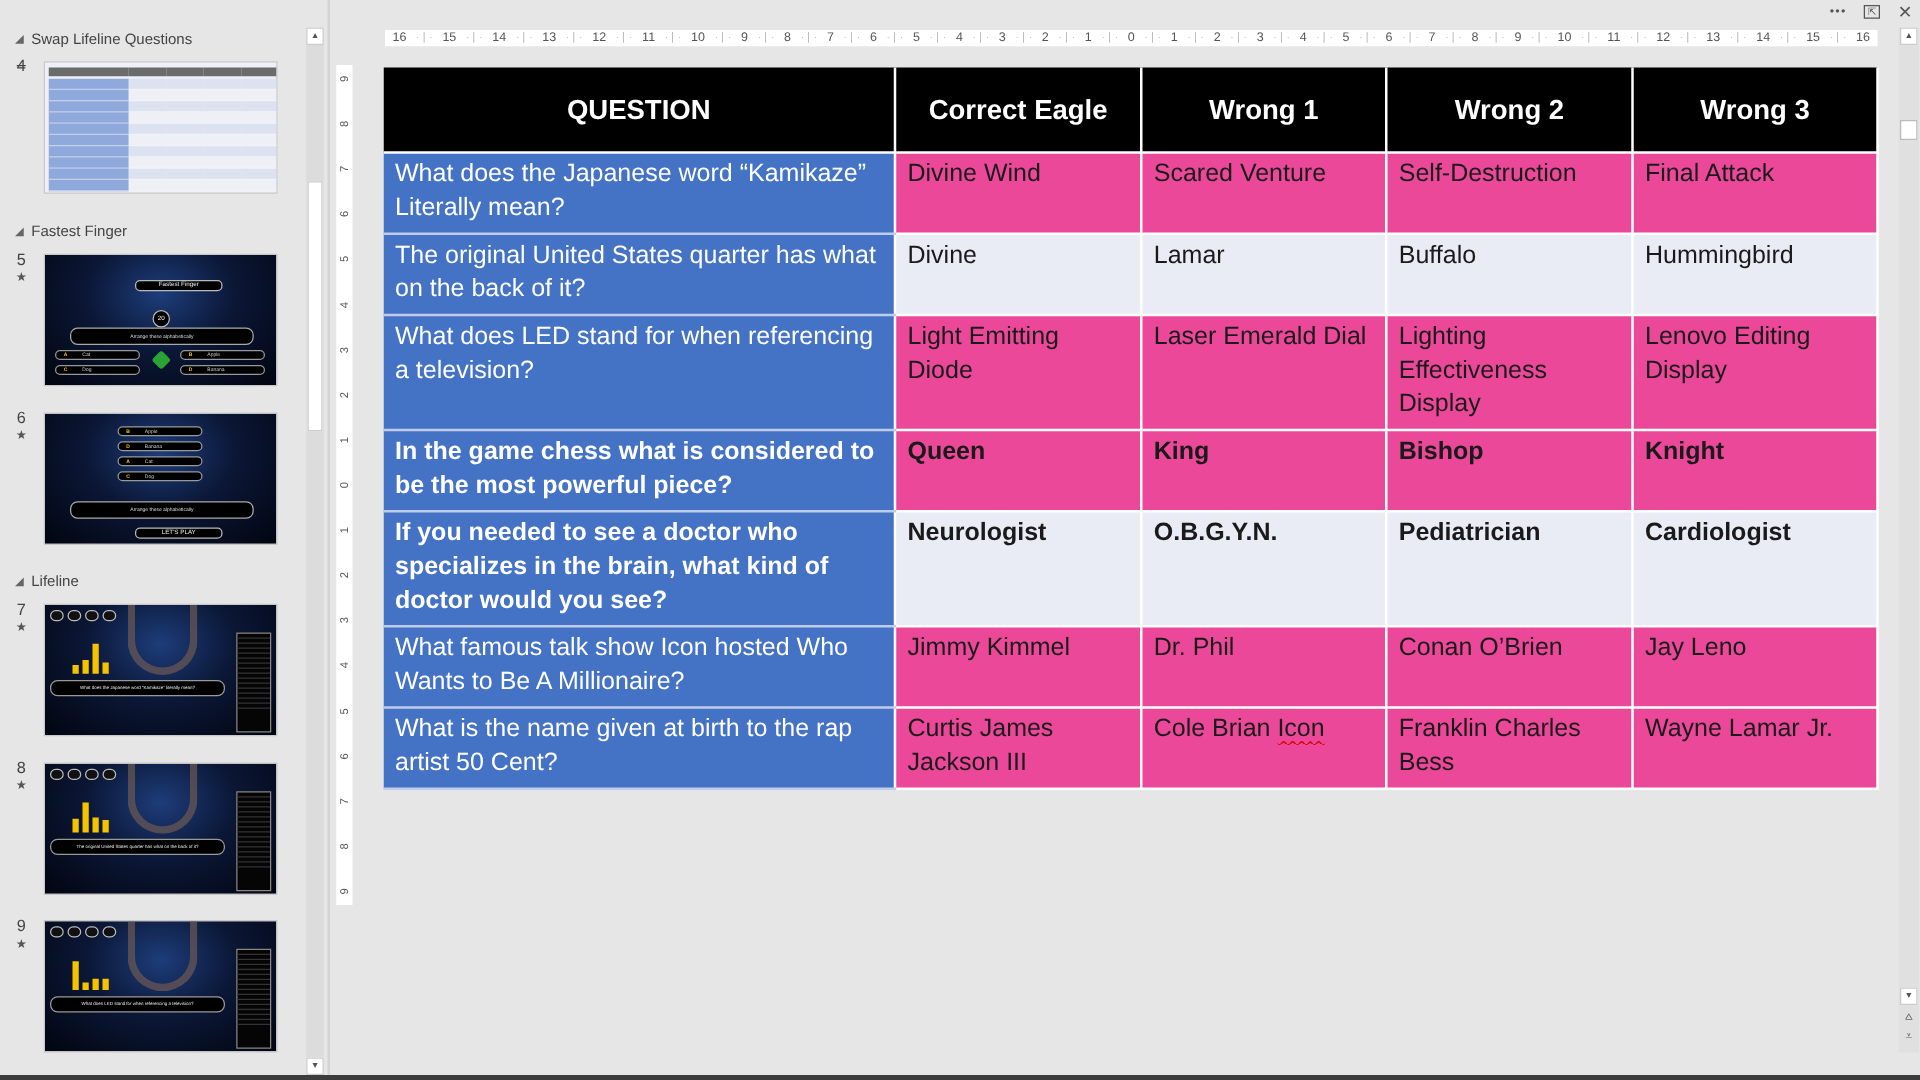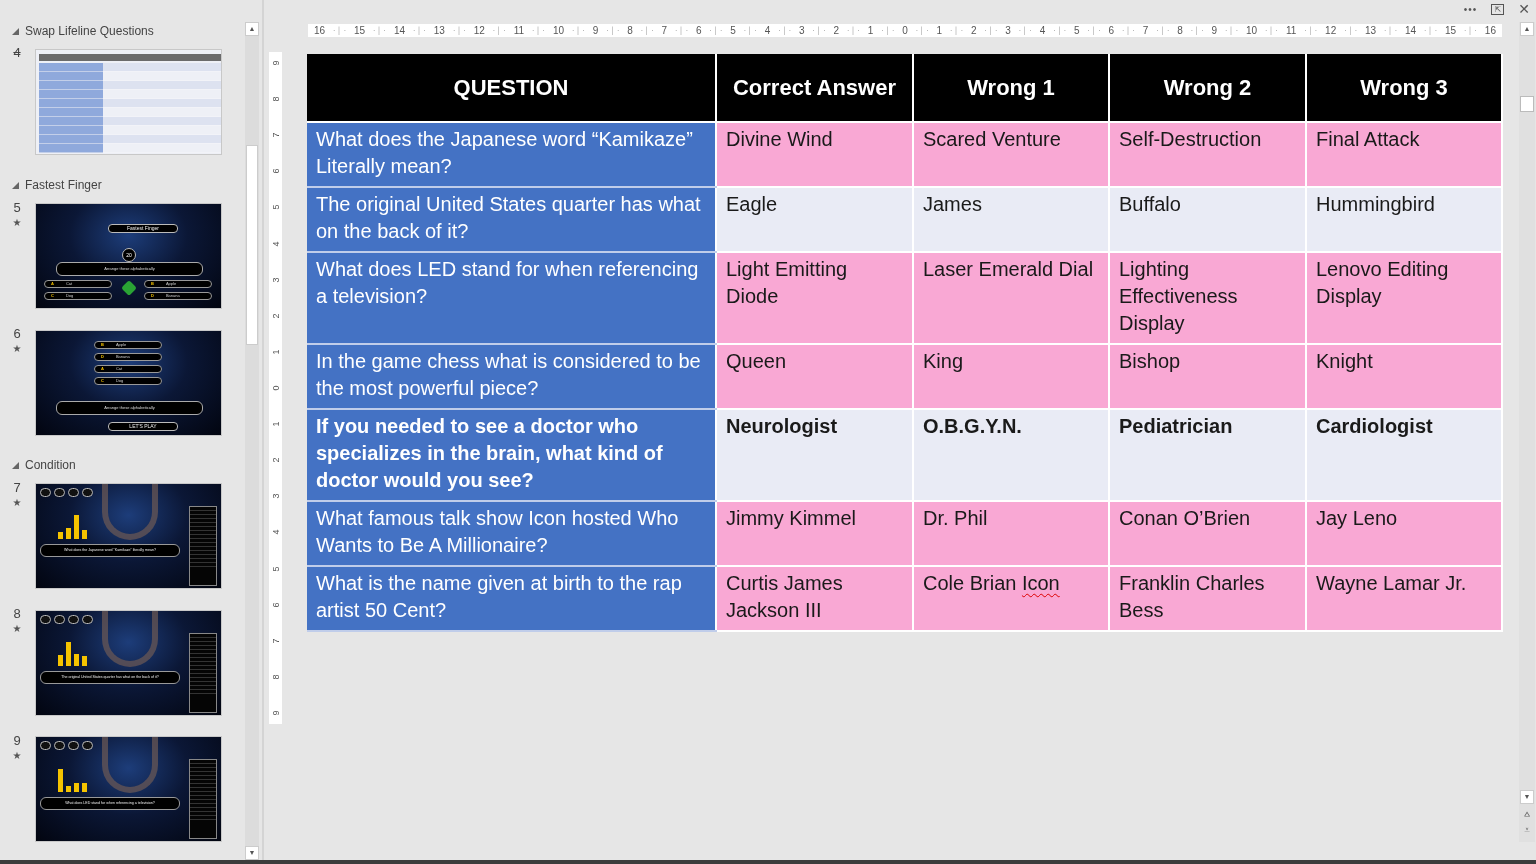--- a/index.html
+++ b/index.html
@@ -51,21 +51,21 @@
   #v-ruler { position: absolute; left: 269px; top: 52px; width: 13px; height: 672px; background: #fff; font-size: 9px; color: #555; display: flex; flex-direction: column; align-items: center; justify-content: space-between; padding: 6px 0; overflow: hidden; }
   #v-ruler span { transform: rotate(-90deg); display: block; height: 10px; line-height: 10px; font-size: 9px; }
 
   
   #slide-table { position: absolute; left: 307px; top: 54px; width: 1195px; border-collapse: collapse; table-layout: fixed; }
   #slide-table th { background: #000; color: #fff; font-weight: bold; font-size: 22px; height: 68px; border: 2px solid #fff; border-top: none; text-align: center; vertical-align: middle; }
   #slide-table th:first-child { border-left: none; }
   #slide-table td { font-size: 20px; line-height: 27px; padding: 3px 9px 6px 9px; vertical-align: top; border: 2px solid #fff; color: #1a1a1a; }
   #slide-table td:first-child { border-left: none; }
   #slide-table td.q { background: #4472c4; color: #fff; border-bottom: 2px solid #c0cdea; }
-  #slide-table tr.band-dark td:not(.q) { background: #f9a8d4; }
+  #slide-table tr.band-dark td:not(.q) { background: #ec4899; }
   #slide-table tr.band-light td:not(.q) { background: #e9ebf5; }
   .squiggle { text-decoration: underline wavy #d00; text-decoration-thickness: 1px; text-underline-offset: 3px; }
 
   
   #main-scroll { position: absolute; left: 1519px; top: 22px; width: 16px; height: 820px; background: #e0e0e0; }
   #main-scroll .sb-btn { position: absolute; left: 1px; width: 14px; height: 14px; background: #fff; border: 1px solid #ccc; font-size: 7px; color: #555; text-align: center; line-height: 12px; }
   #main-scroll .sb-thumb { position: absolute; left: 1px; top: 74px; width: 14px; height: 16px; background: #fff; border: 1px solid #bbb; }
   .page-nav { position: absolute; left: 1520px; width: 14px; font-size: 10px; color: #666; text-align: center; line-height: 10px; }
   #win-controls { position: absolute; right: 6px; top: 1px; display: flex; gap: 14px; align-items: center; color: #555; font-size: 14px; }
   #win-controls .restore { width: 13px; height: 11px; border: 1px solid #555; font-size: 8px; line-height: 9px; text-align: center; }
@@ -176,21 +176,21 @@
       <div class="ff-opt" style="left:58px;top:10px;"><b>B</b><span>Apple</span></div>
       <div class="ff-opt" style="left:58px;top:22px;"><b>D</b><span>Banana</span></div>
       <div class="ff-opt" style="left:58px;top:34px;"><b>A</b><span>Cat</span></div>
       <div class="ff-opt" style="left:58px;top:46px;"><b>C</b><span>Dog</span></div>
       <div class="ff-q" style="top:70px;">Arrange these alphabetically</div>
       <div class="ff-title" style="top:91px;">LET'S PLAY</div>
     </div>
 
     <div class="section-header" style="top:458px;">
       <span class="tri"></span>
-      <span>Condition</span>
+      <span>Lifeline</span>
     </div>
 
     <div class="slide-num" style="top:480px;">7</div>
     <div class="slide-star" style="top:497px;">★</div>
     <div class="thumb thumb-dark" style="top:483px;">
       <div class="q-arch"></div>
       <div class="q-lifelines">
           <span></span>
           <span></span>
           <span></span>
@@ -395,49 +395,49 @@
     <colgroup>
       <col style="width:409px">
         <col style="width:197px">
         <col style="width:196px">
         <col style="width:197px">
         <col style="width:196px">
     </colgroup>
     <thead>
       <tr>
         <th>QUESTION</th>
-        <th>Correct Answer</th>
+        <th>Correct Eagle</th>
         <th>Wrong 1</th>
         <th>Wrong 2</th>
         <th>Wrong 3</th>
       </tr>
     </thead>
     <tbody id="table-body">
         <tr class="band-dark" style="height: 63px;">
           <td class="q">What does the Japanese word “Kamikaze” Literally mean?</td>
           <td>Divine Wind</td>
           <td>Scared Venture</td>
           <td>Self-Destruction</td>
           <td>Final Attack</td>
         </tr>
         <tr class="band-light" style="height: 63px;">
           <td class="q">The original United States quarter has what on the back of it?</td>
-          <td>Eagle</td>
-          <td>James</td>
+          <td>Divine</td>
+          <td>Lamar</td>
           <td>Buffalo</td>
           <td>Hummingbird</td>
         </tr>
         <tr class="band-dark" style="height: 90px;">
           <td class="q">What does LED stand for when referencing a television?</td>
           <td>Light Emitting Diode</td>
           <td>Laser Emerald Dial</td>
           <td>Lighting Effectiveness Display</td>
           <td>Lenovo Editing Display</td>
         </tr>
-        <tr class="band-dark" style="height: 63px;">
+        <tr class="band-dark" style="height: 63px; font-weight: bold;">
           <td class="q">In the game chess what is considered to be the most powerful piece?</td>
           <td>Queen</td>
           <td>King</td>
           <td>Bishop</td>
           <td>Knight</td>
         </tr>
         <tr class="band-light" style="height: 90px; font-weight: bold;">
           <td class="q">If you needed to see a doctor who specializes in the brain, what kind of doctor would you see?</td>
           <td>Neurologist</td>
           <td>O.B.G.Y.N.</td>

